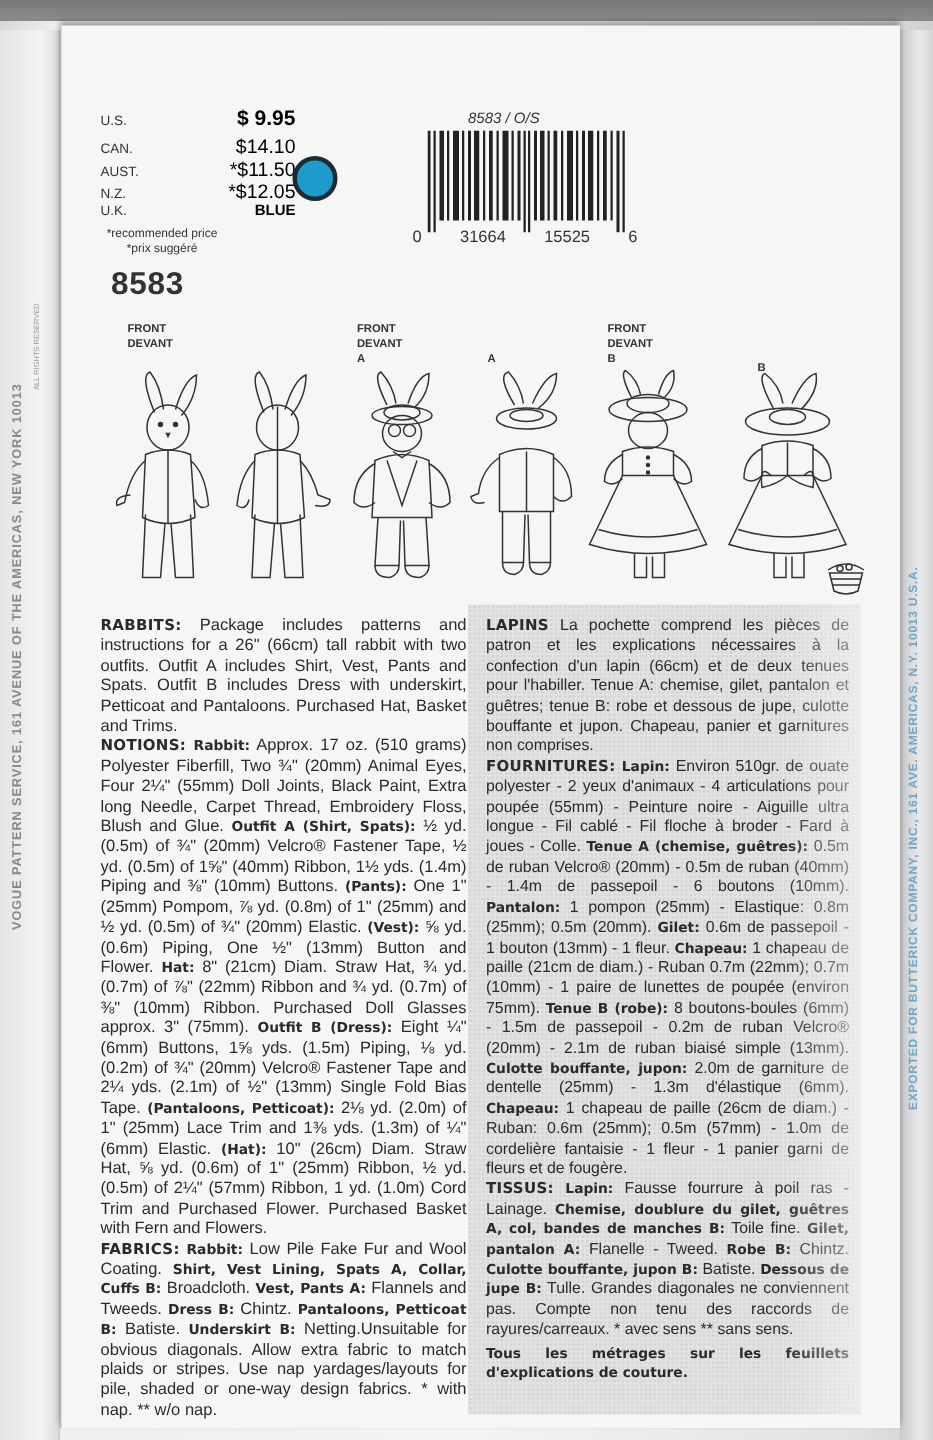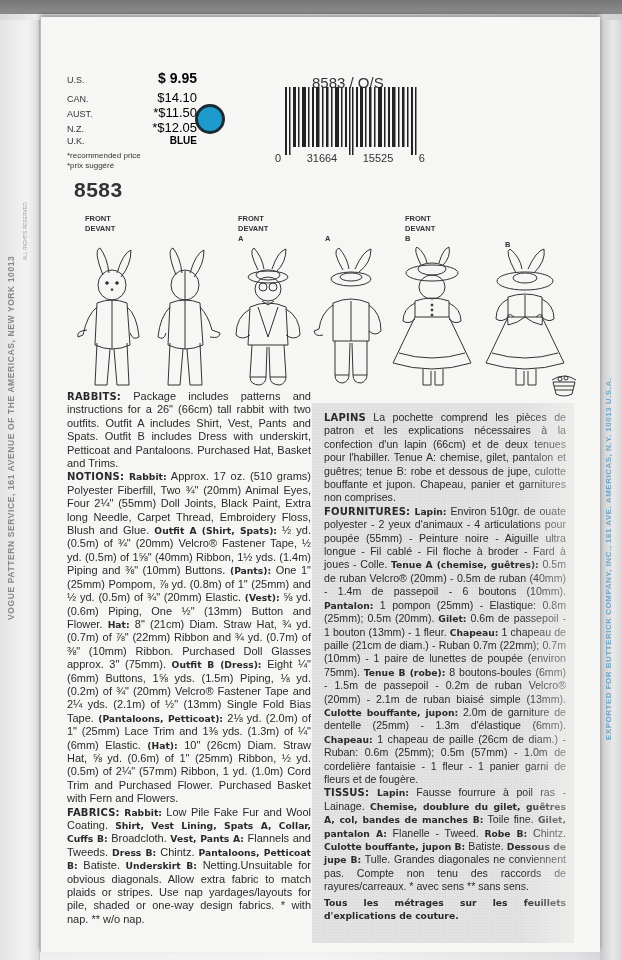--- a/index.html
+++ b/index.html
@@ -51,40 +51,40 @@
     font-size: 8px; font-weight: bold; color: #6fa6c8; letter-spacing: 0.5px; white-space: nowrap;
   }
 
   
   .prices { position: absolute; left: 67px; top: 70px; width: 130px; font-size: 11px; }
   .price-row { display: flex; justify-content: space-between; align-items: baseline; height: 15px; }
   .price-row .lbl { font-size: 9px; color: #333; }
   .price-row .val { font-size: 13px; color: #000000; }
   .price-row.us .val { font-weight: bold; font-size: 14px; }
   .price-row.us { height: 20px; justify-content: space-between; }
-  .rec { font-size: 8px; color: #333; width: 82px; line-height: 9px; margin-top: 1px; }
+  .rec { font-size: 8px; color: #333; text-align: center; width: 82px; line-height: 9px; margin-top: 1px; }
   .pattern-no { position: absolute; left: 74px; top: 178px; font-size: 21px; font-weight: bold; color: #333; letter-spacing: 0.5px; }
 
   .dot {
     position: absolute; left: 195px; top: 104px; width: 30px; height: 30px; border-radius: 50%;
     background: #1c9bcc; border: 3px solid #1b2b33;
   }
 
   
-  .barcode-label { position: absolute; left: 312px; top: 74px; font-size: 15px; color: #333; }
+  .barcode-label { position: absolute; left: 312px; top: 74px; font-size: 10px; color: #333; font-style: italic; }
   .barcode { position: absolute; left: 285px; top: 87px; width: 135px; height: 68px; }
   .barcode-digits { position: absolute; left: 275px; top: 152px; width: 150px; font-size: 11px; color: #333; display: flex; justify-content: space-between; }
 
   
   .figure-label { position: absolute; font-size: 7.5px; font-weight: bold; text-align: left; line-height: 10px; color: #333; }
   .figure { position: absolute; }
 
   
   .col-en {
-    position: absolute; left: 67px; top: 390px; width: 244px;
+    position: absolute; left: 67px; top: 411px; width: 244px;
     font-size: 11px; line-height: 13.4px; text-align: justify; color: #2a2a2a;
   }
   .col-fr {
     position: absolute; left: 312px; top: 403px; width: 262px; height: 540px;
     background: #e2e2e2;
     background-image: radial-gradient(rgba(0,0,0,0.05) 1px, transparent 1px);
     background-size: 3px 3px;
     padding: 8px 8px 0 12px;
     font-size: 10.6px; line-height: 13.4px; text-align: justify; color: #2a2a2a;
   }

